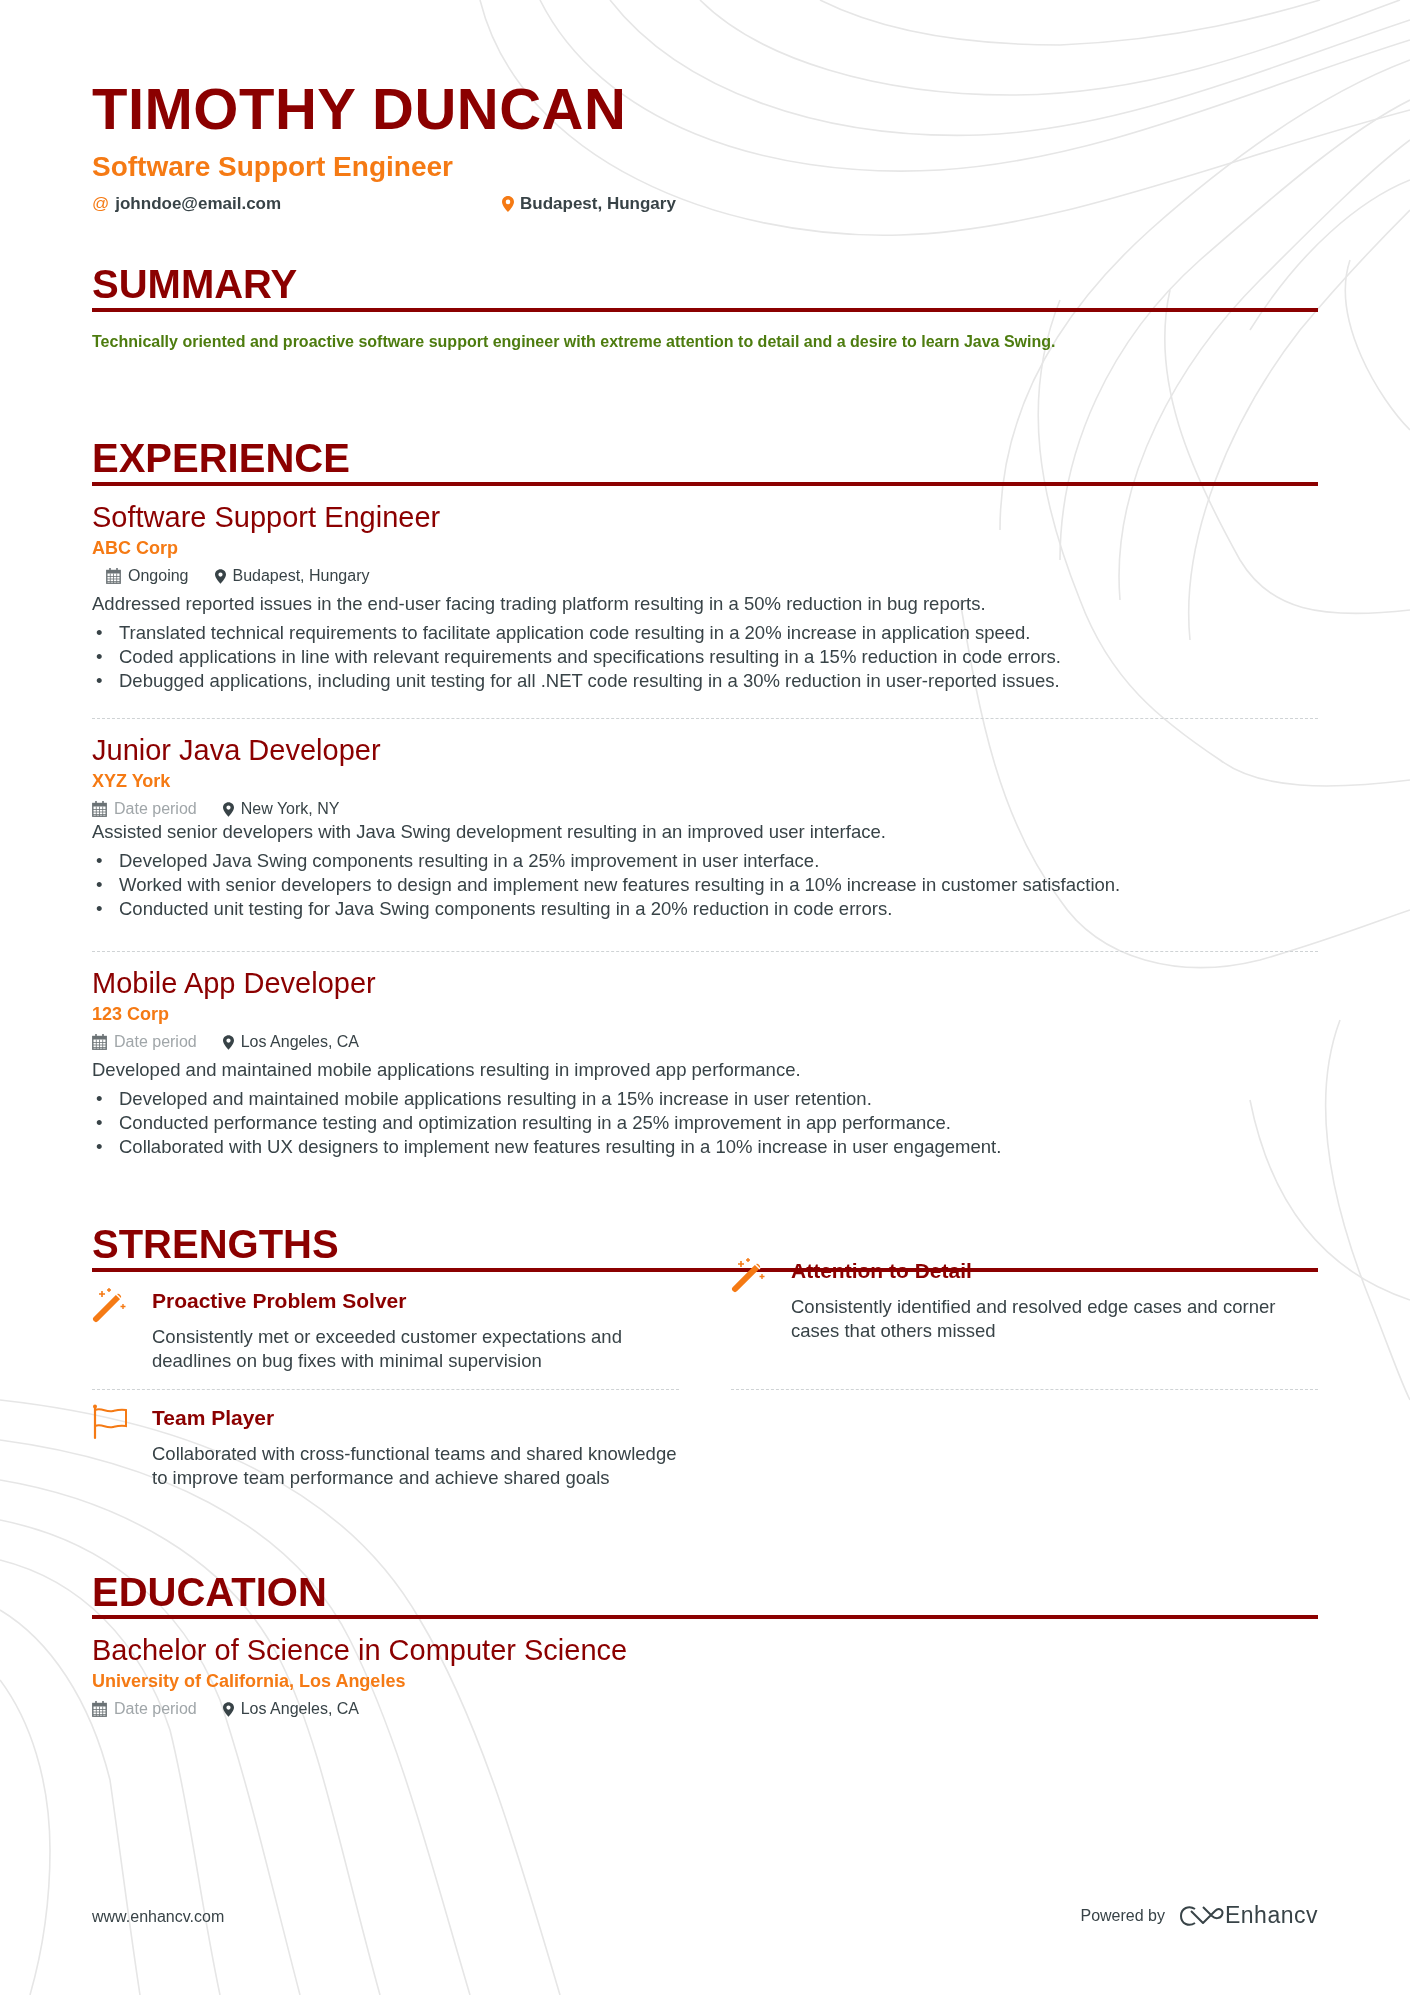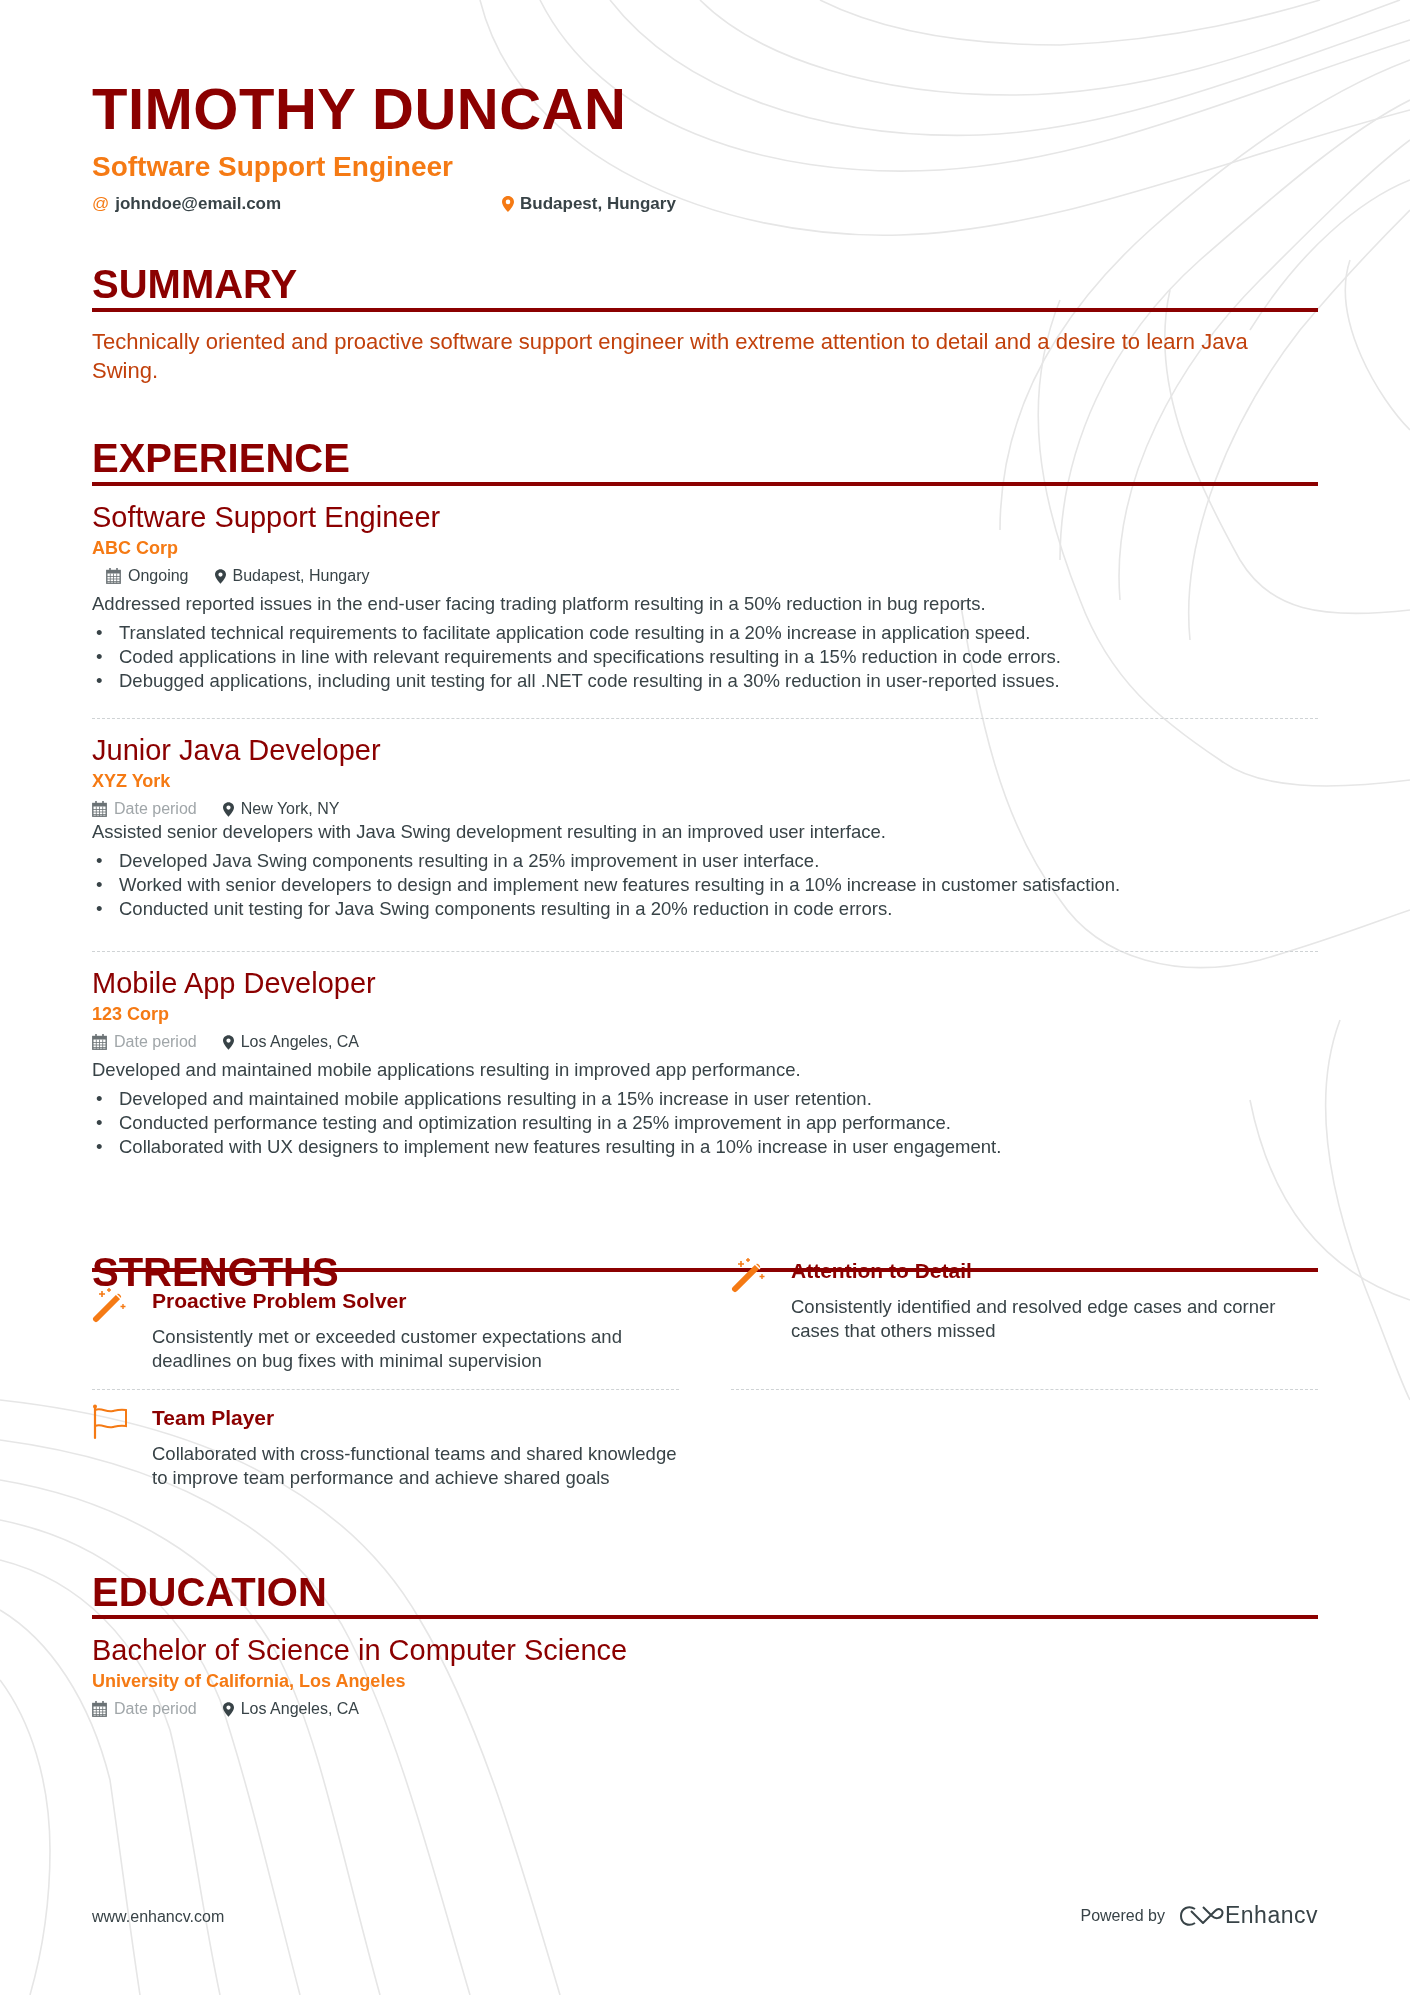--- a/index.html
+++ b/index.html
@@ -13,21 +13,21 @@
   .page { position: absolute; left: 92px; top: 0; width: 1226px; height: 1995px; z-index: 1; }
   .abs { position: absolute; left: 0; }
   .name { font-size: 58px; font-weight: 700; color: #8b0000; letter-spacing: 0.5px; line-height: 1; top: 80px; white-space: nowrap; }
   .jobtitle { font-size: 28px; font-weight: 700; color: #f57a14; top: 150px; line-height: 1.2; white-space: nowrap; }
   .contact { top: 192px; font-size: 17px; font-weight: 700; color: #384347; display: flex; height: 24px; align-items: center; }
   .contact .item { display: flex; align-items: center; gap: 6px; }
   .contact .item.email { width: 410px; }
   .contact .ico { color: #f57a14; font-weight: 400; font-size: 17px; display: inline-flex; }
   .sec-h { font-size: 40px; font-weight: 700; color: #8b0000; line-height: 1; white-space: nowrap; }
   .rule { height: 4px; background: #8b0000; width: 1226px; }
-  .body-text { font-size: 22px; line-height: 29px; color: #c2410c; width: 1226px; }
+  .body-text { font-size: 16px; line-height: 29px; color: #4d7c0f; width: 1226px; font-weight: bold; }
   .role { font-size: 29px; color: #8b0000; line-height: 1.2; white-space: nowrap; }
   .company { font-size: 18px; font-weight: 700; color: #f57a14; line-height: 1.2; white-space: nowrap; }
   .meta { font-size: 16px; color: #384347; display: flex; align-items: center; height: 22px; white-space: nowrap; }
   .meta .m { display: inline-flex; align-items: center; gap: 7px; margin-right: 26px; }
   .meta .muted { color: #a0a6a9; }
   .desc { font-size: 18.5px; color: #384347; line-height: 24px; white-space: nowrap; }
   ul.bullets { margin: 0; padding: 0; list-style: none; }
   ul.bullets li { font-size: 18.5px; line-height: 24px; color: #384347; position: relative; padding-left: 27px; white-space: nowrap; }
   ul.bullets li::before { content: "•"; position: absolute; left: 4px; top: 0; color: #384347; }
   .dash { border-top: 1px dashed #cfd3d5; width: 1226px; height: 0; }
@@ -178,21 +178,21 @@
       </span>
     </div>
     <div class="desc" style="margin-top:5px;">Developed and maintained mobile applications resulting in improved app performance.</div>
     <ul class="bullets" style="margin-top:5px;">
       <li>Developed and maintained mobile applications resulting in a 15% increase in user retention.</li>
       <li>Conducted performance testing and optimization resulting in a 25% improvement in app performance.</li>
       <li>Collaborated with UX designers to implement new features resulting in a 10% increase in user engagement.</li>
     </ul>
   </div>
 
-  <div class="abs sec-h" style="top:1252px;">STRENGTHS</div>
+  <div class="abs sec-h" style="top:1224px;">STRENGTHS</div>
   <div class="abs rule" style="top:1268px;"></div>
 
   <div class="str" style="left:0; top:1287px; height:100px;">
     <svg class="sico" viewBox="0 0 36 36">
       <path d="M4 32 L26 10" stroke="#f57a14" stroke-width="6" stroke-linecap="round"></path>
       <path d="M24 7 L29 12" stroke="#ffffff" stroke-width="1.5"></path>
       <path d="M10 4 v6 M7 7 h6" stroke="#f57a14" stroke-width="1.6"></path>
       <path d="M17 1 v4 M15 3 h4" stroke="#f57a14" stroke-width="1.4"></path>
       <path d="M31 17 v5 M28.5 19.5 h5" stroke="#f57a14" stroke-width="1.4"></path>
     </svg>

